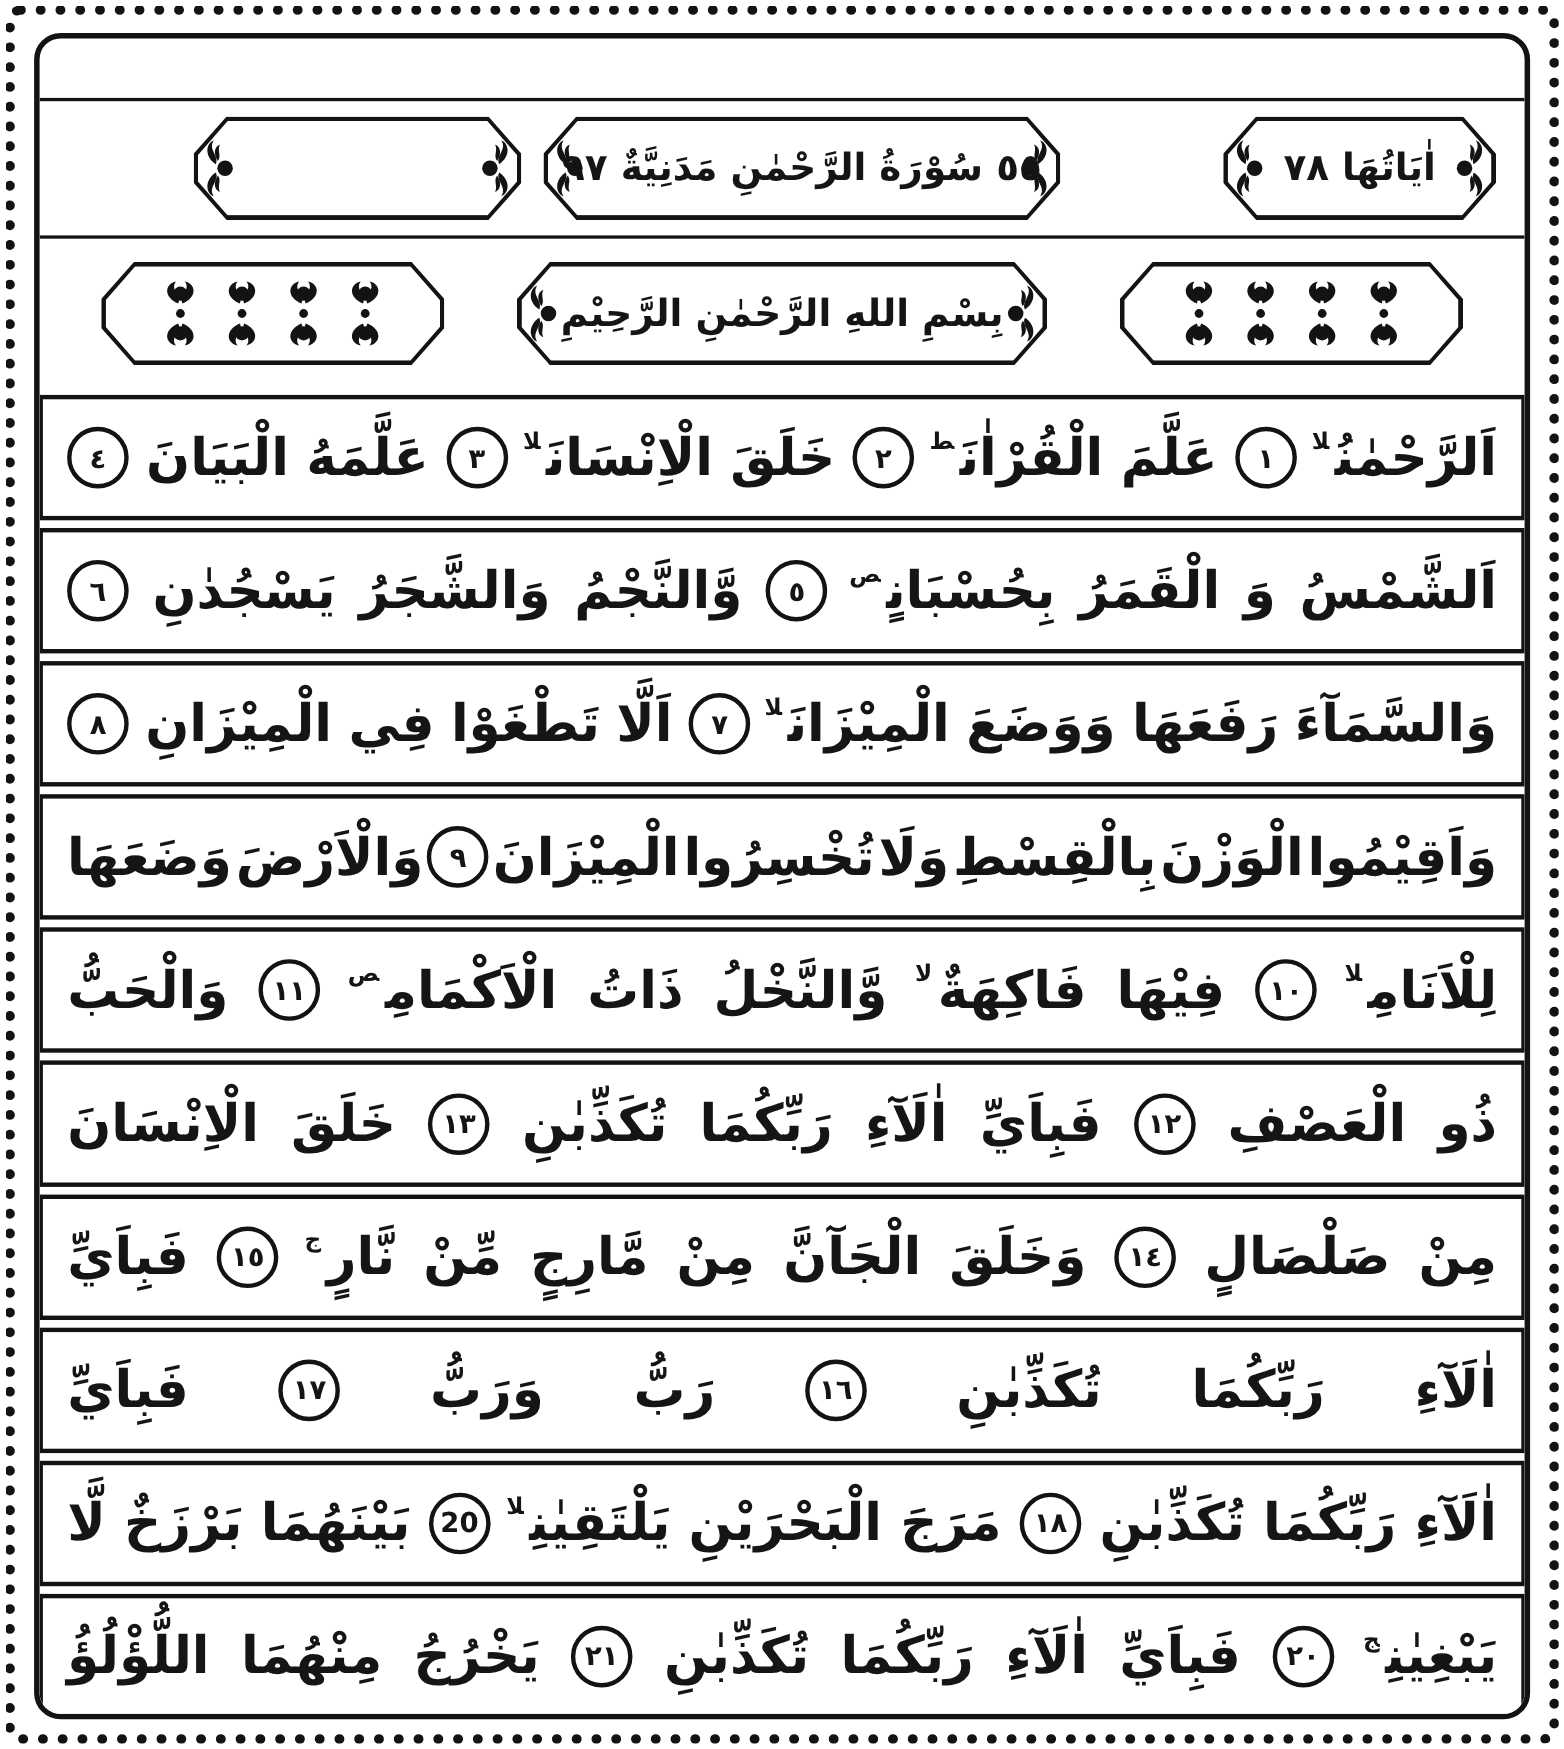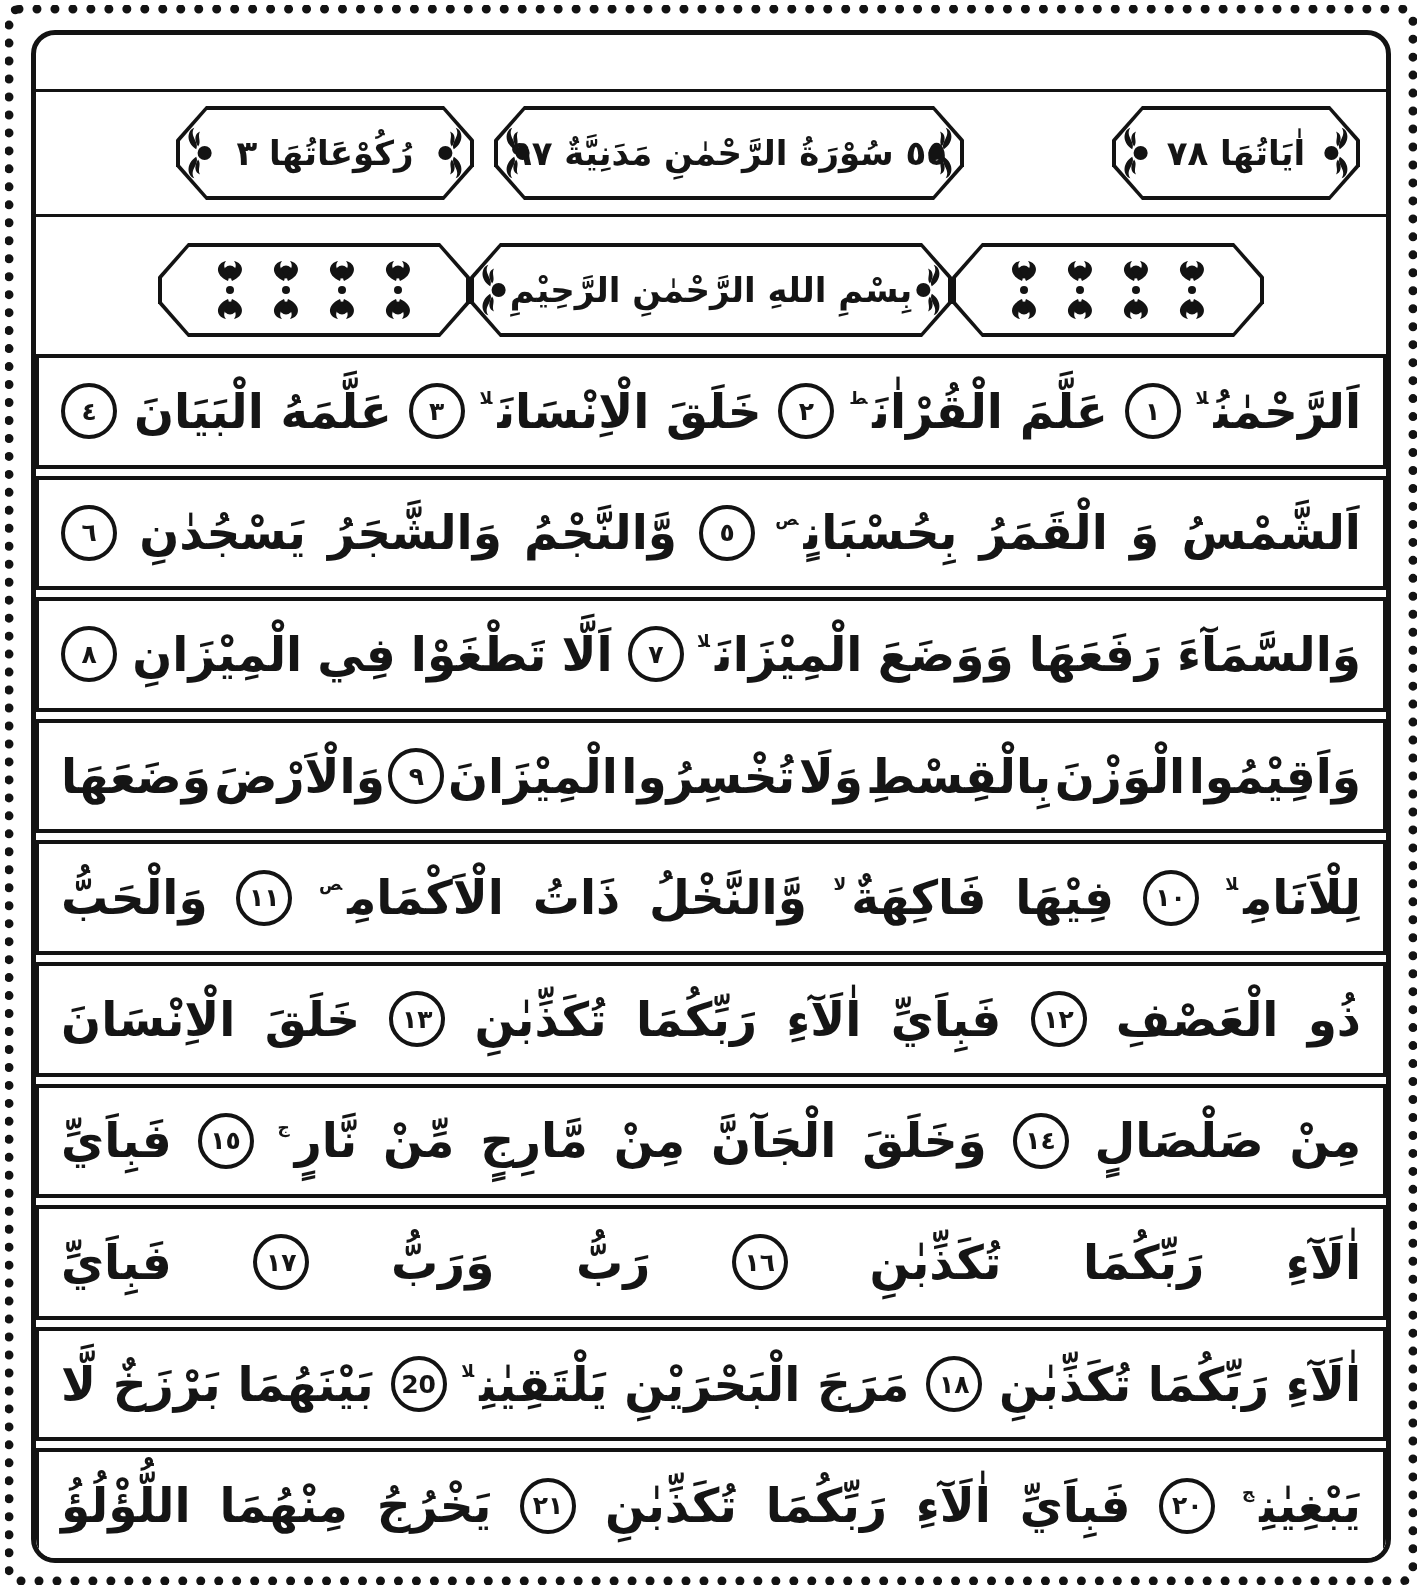--- a/index.html
+++ b/index.html
@@ -28,21 +28,21 @@
     overflow:hidden;
   }
   .topstrip{height:54px;border-bottom:3px solid #131313;}
   .header-row{
     height:122px;display:flex;align-items:center;
     border-bottom:3px solid #131313;
     padding:0 26px;
   }
   .bismillah-row{
     height:112px;display:flex;align-items:center;
-    padding:2px 56px;justify-content:center;margin-top:15px;
+    padding:12px 56px;justify-content:space-between;
   }
   
   .cart{position:relative;height:94px;flex:0 0 auto;}
   .cart .shape-outer{position:absolute;inset:0;background:#131313;
     clip-path:polygon(30px 0%,calc(100% - 30px) 0%,100% 36%,100% 64%,calc(100% - 30px) 100%,30px 100%,0% 64%,0% 36%);}
   .cart .shape-inner{position:absolute;inset:4px;background:#ffffff;
     clip-path:polygon(27px 0%,calc(100% - 27px) 0%,100% 36%,100% 64%,calc(100% - 27px) 100%,27px 100%,0% 64%,0% 36%);}
   .cart .content{
     position:absolute;inset:4px;display:flex;align-items:center;justify-content:center;
     font-size:34px;font-weight:bold;letter-spacing:1px;white-space:nowrap;
@@ -63,21 +63,21 @@
   .rows{flex:1;display:flex;flex-direction:column;gap:7px;margin:6px -1px -5px -1px;}
   .qline{
     flex:1;border:4px solid #131313;background:#fff;
     display:flex;align-items:center;justify-content:space-between;
     padding:0 22px;direction:rtl;
     font-size:47px;font-weight:bold;line-height:1;
     white-space:nowrap;overflow:hidden;
   }
   .word{flex:0 0 auto;position:relative;}
   .word .mark{
-    font-size:17px;position:relative;top:-24px;margin-right:5px;margin-left:-2px;
+    font-size:21px;position:relative;top:-24px;margin-right:5px;margin-left:-2px;
   }
   .verse{
     flex:0 0 auto;width:48px;height:48px;border:4px solid #131313;border-radius:50%;
     display:inline-flex;align-items:center;justify-content:center;
     font-size:25px;font-weight:bold;
   }
 </style>
 </head>
 <body>
 
@@ -122,21 +122,20 @@
               <circle cx="10" cy="29" r="7.5"></circle>
               <path d="M19 25 C31 17 28 4 21 2 C27 11 15 17 19 25 Z"></path>
               <path d="M19 33 C31 41 28 54 21 56 C27 47 15 41 19 33 Z"></path>
               <path d="M17 22 C22 14 20 8 15 6 C18 12 13 17 17 22 Z"></path>
               <path d="M17 36 C22 44 20 50 15 52 C18 46 13 41 17 36 Z"></path>
             </svg></span>
         </div>
       <div class="cart c-rukus">
         <div class="shape-outer"></div>
         <div class="shape-inner"></div>
-        <div class="content">رُكُوْعَاتُهَا ٣</div>
       <span class="orn right"><svg viewBox="0 0 32 58" xmlns="http://www.w3.org/2000/svg">
               <circle cx="10" cy="29" r="7.5"></circle>
               <path d="M19 25 C31 17 28 4 21 2 C27 11 15 17 19 25 Z"></path>
               <path d="M19 33 C31 41 28 54 21 56 C27 47 15 41 19 33 Z"></path>
               <path d="M17 22 C22 14 20 8 15 6 C18 12 13 17 17 22 Z"></path>
               <path d="M17 36 C22 44 20 50 15 52 C18 46 13 41 17 36 Z"></path>
             </svg></span>
           <span class="orn left"><svg viewBox="0 0 32 58" xmlns="http://www.w3.org/2000/svg">
               <circle cx="10" cy="29" r="7.5"></circle>
               <path d="M19 25 C31 17 28 4 21 2 C27 11 15 17 19 25 Z"></path>

